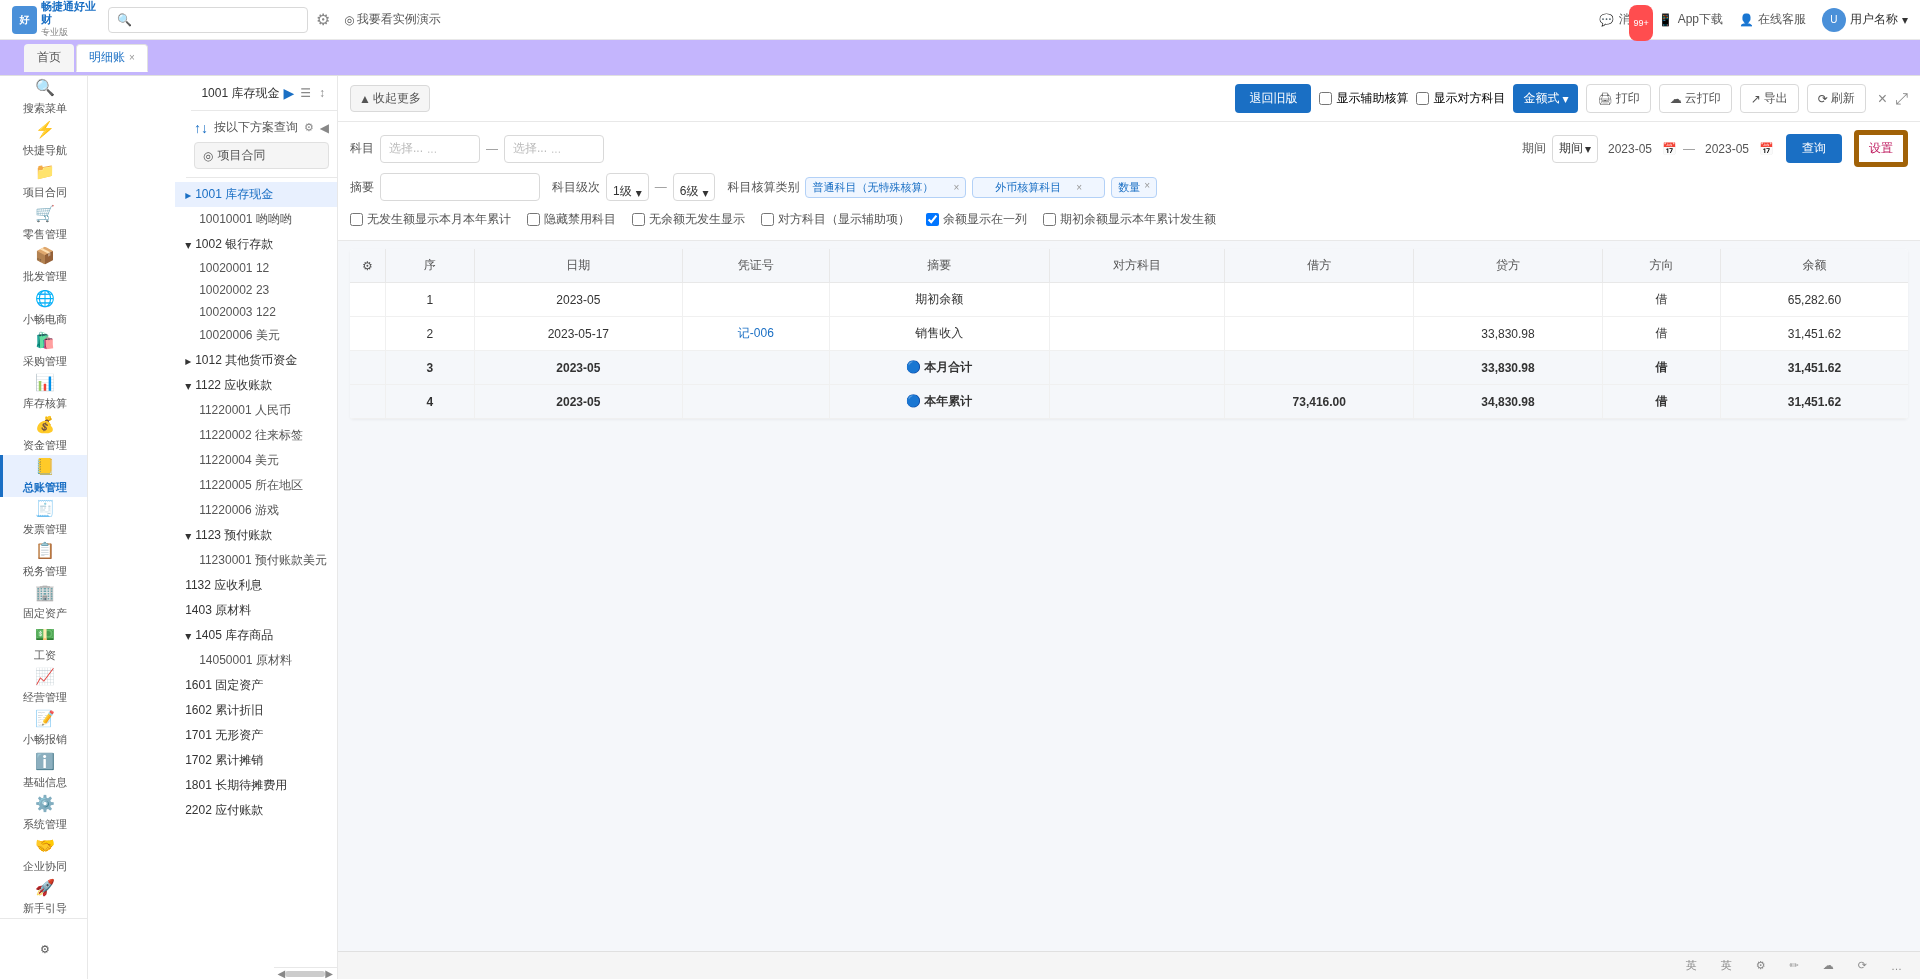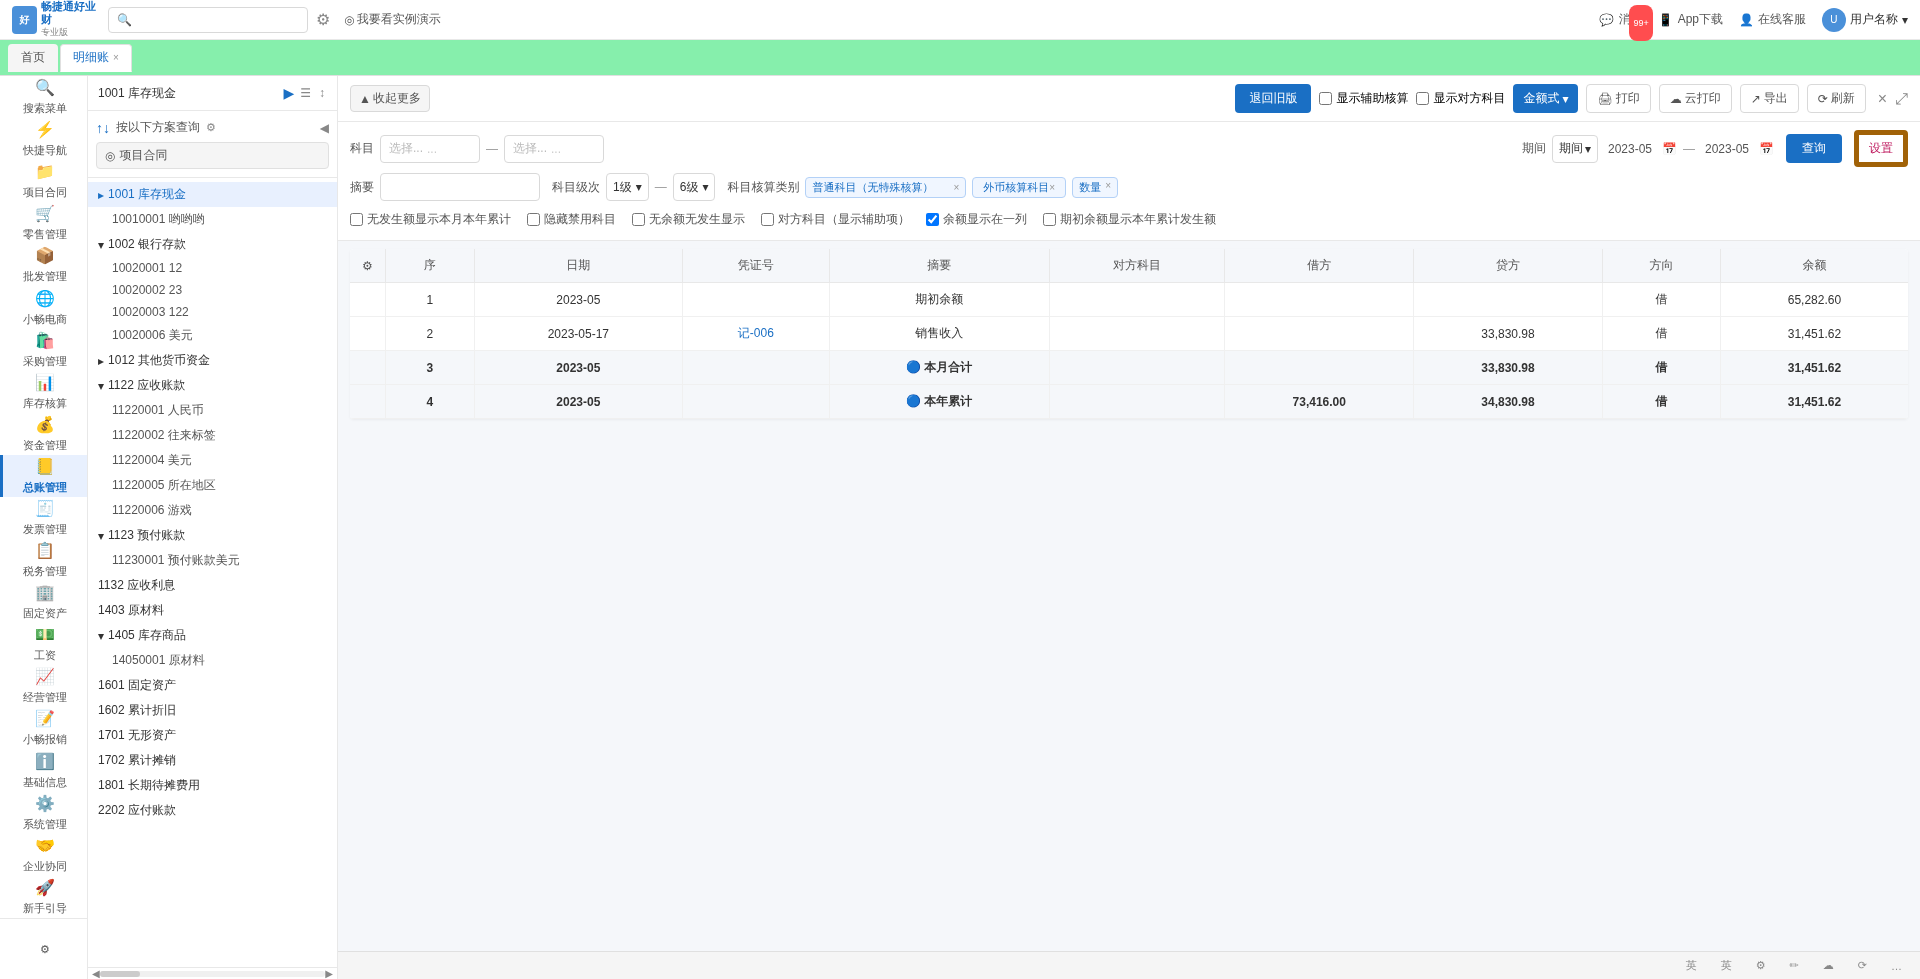--- a/index.html
+++ b/index.html
@@ -15,38 +15,38 @@
     .top-search input { border: none; outline: none; font-size: 12px; width: 100%; color: #999; }
     .top-nav-item { display: flex; align-items: center; gap: 2px; font-size: 12px; color: #555; cursor: pointer; padding: 0 6px; height: 40px; }
     .top-spacer { flex: 1; }
     .top-actions { display: flex; align-items: center; gap: 16px; }
     .top-action-btn { display: flex; align-items: center; gap: 4px; cursor: pointer; color: #555; font-size: 12px; position: relative; }
     .badge { position: absolute; top: -6px; right: -10px; background: #ff4d4f; color: #fff; font-size: 9px; border-radius: 8px; padding: 13px 4px; }
     .user-area { display: flex; align-items: center; gap: 4px; cursor: pointer; }
     .avatar { width: 24px; height: 24px; background: #4a90d9; border-radius: 50%; display: flex; align-items: center; justify-content: center; color: #fff; font-size: 10px; }
 
     
-    .tab-bar { display: flex; align-items: center; height: 36px; background: #86efac; border-bottom: 1px solid #e0e0e0; padding: 0 8px; gap: 2px; }
+    .tab-bar { display: flex; align-items: center; height: 36px; background: #c4b5fd; border-bottom: 1px solid #e0e0e0; padding: 0 24px; gap: 2px; }
     .tab { display: flex; align-items: center; gap: 4px; padding: 0 12px; height: 28px; border-radius: 4px 4px 0 0; font-size: 12px; cursor: pointer; border: 1px solid transparent; }
     .tab.active { background: #fff; border-color: #e0e0e0 #e0e0e0 #fff; color: #1a6fc4; }
     .tab.default { background: #f5f5f5; color: #555; border: 1px solid transparent; }
     .tab-close { font-size: 10px; color: #999; cursor: pointer; }
 
     
     .main-layout { display: flex; height: calc(979px - 40px - 36px); }
 
     
     .sidebar { width: 88px; background: #fff; border-right: 1px solid #e8e8e8; display: flex; flex-direction: column; }
     .sidebar-item { display: flex; flex-direction: column; align-items: center; justify-content: center; height: 60px; cursor: pointer; font-size: 11px; color: #555; gap: 4px; border-left: 3px solid transparent; }
     .sidebar-item.active { background: #e8f0fe; color: #1a6fc4; border-left-color: #1a6fc4; font-weight: bold; }
     .sidebar-icon { font-size: 16px; }
     .sidebar-bottom { margin-top: auto; border-top: 1px solid #e8e8e8; }
 
     
-    .left-panel { width: 250px; background: #fff; border-right: 1px solid #e8e8e8; display: flex; flex-direction: column; overflow: hidden; }
+    .left-panel { width: 250px; background: #fff; border-right: 1px solid #e8e8e8; display: flex; flex-direction: column; overflow: hidden; align-items: flex-end; }
     .left-panel-header { display: flex; align-items: center; gap: 4px; padding: 8px 10px; border-bottom: 1px solid #e8e8e8; }
     .current-account { display: flex; align-items: center; gap: 4px; flex: 1; font-size: 12px; color: #333; }
     .account-arrow { color: #1a6fc4; font-size: 14px; cursor: pointer; }
     .header-actions { display: flex; gap: 4px; }
     .header-action-btn { color: #888; cursor: pointer; font-size: 12px; padding: 2px; }
     .account-tree { flex: 1; overflow-y: auto; padding: 4px 0; }
     .tree-item { padding: 4px 10px; cursor: pointer; font-size: 12px; color: #333; display: flex; align-items: center; gap: 4px; }
     .tree-item.selected { background: #e8f0fe; color: #1a6fc4; }
     .tree-item.parent { font-weight: 500; }
     .tree-item.child { padding-left: 24px; color: #555; }
@@ -68,21 +68,21 @@
     .checkbox-group label { font-size: 12px; color: #000000; cursor: pointer; font-family: Liberation Serif, serif; }
     .close-x { font-size: 16px; color: #888; cursor: pointer; margin-left: 4px; }
     .expand-icon { font-size: 16px; color: #888; cursor: pointer; }
 
     
     .filter-section { background: #fff; border-bottom: 1px solid #e8e8e8; padding: 8px 12px; display: flex; flex-direction: column; gap: 6px; }
     .filter-row { display: flex; align-items: center; gap: 12px; flex-wrap: wrap; }
     .filter-item { display: flex; align-items: center; gap: 6px; }
     .filter-item-label { font-size: 12px; color: #555; white-space: nowrap; }
     .filter-input { height: 28px; border: 1px solid #d9d9d9; border-radius: 4px; padding: 0 8px; font-size: 12px; color: #999; min-width: 100px; display: flex; align-items: center; gap: 4px; cursor: text; }
-    .filter-select { height: 28px; border: 1px solid #d9d9d9; border-radius: 4px; padding: 0 6px; font-size: 12px; background: #fff; cursor: pointer; display: flex; align-items: center; gap: 4px; }
+    .filter-select { height: 28px; border: 1px solid #d9d9d9; border-radius: 4px; padding: 0 6px; font-size: 12px; background: #fff; cursor: pointer; display: flex; align-items: flex-end; gap: 4px; }
     .dash { color: #999; }
     .query-btn { background: #1a6fc4; color: #fff; border: none; border-radius: 4px; padding: 6px 16px; font-size: 12px; cursor: pointer; }
     .setting-btn { background: #fff; color: #be185d; border: 5px solid #a16207; border-radius: 4px; padding: 5px 10px; font-size: 12px; cursor: pointer; }
     .tag-close { color: #999; cursor: pointer; font-size: 10px; }
 
     
     .checkbox-row { display: flex; align-items: center; gap: 16px; padding: 4px 0; }
     .check-item { display: flex; align-items: center; gap: 4px; }
     .check-item input[type=checkbox] { cursor: pointer; }
     .check-item label { font-size: 12px; color: #555; cursor: pointer; }
@@ -488,21 +488,21 @@
             <span>▾</span>
           </div>
         </div>
 
         <div class="filter-item">
           <span class="filter-item-label">科目核算类别</span>
           <div style="display:flex;align-items:center;gap:20px;background:#f0f6ff;border:1px solid #b3d1f7;border-radius:4px;padding:2px 6px;">
             <span style="font-size:11px;color:#1a6fc4;">普通科目（无特殊核算）</span>
             <span class="tag-close">×</span>
           </div>
-          <div style="display:flex;align-items:center;gap:0;background:#f0f6ff;border:1px solid #b3d1f7;border-radius:4px;padding:2px 10px;">
+          <div style="display:flex;align-items:center;gap:15px;background:#f0f6ff;border:1px solid #b3d1f7;border-radius:4px;padding:2px 22px;">
             <span style="font-size:11px;color:#1a6fc4;">外币核算科目</span>
             <span class="tag-close">×</span>
           </div>
           <div style="display:flex;align-items:flex-start;gap:4px;background:#f0f6ff;border:1px solid #b3d1f7;border-radius:4px;padding:2px 6px;">
             <span style="font-size:11px;color:#1a6fc4;">数量</span>
             <span class="tag-close">×</span>
           </div>
         </div>
       </div>
 

